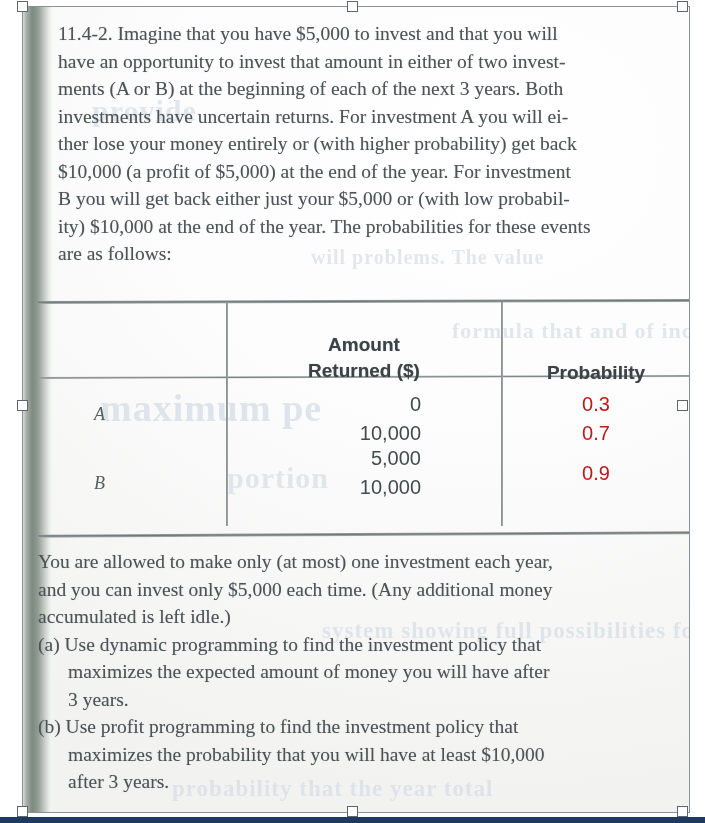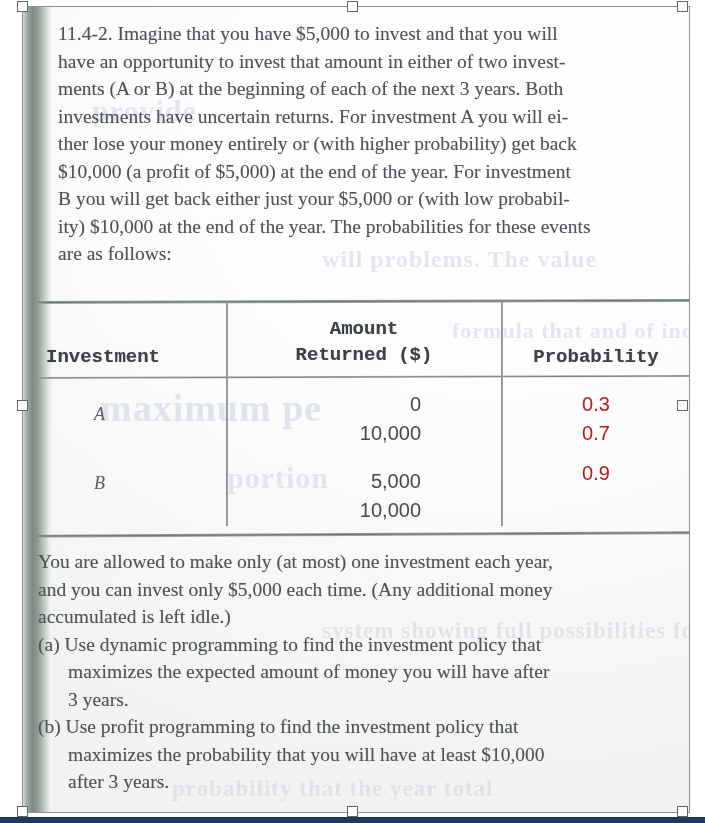--- a/index.html
+++ b/index.html
@@ -65,21 +65,21 @@
     color:#ccd6e2;
     opacity:.55;
     font-family:"Liberation Serif", serif;
     font-weight:700;
     letter-spacing:1px;
     white-space:nowrap;
     user-select:none;
     pointer-events:none;
   }
   .ghost.g1{left:70px; top:88px; font-size:30px;}
-  .ghost.g2{left:300px; top:240px; font-size:24px;text-align:right;}
+  .ghost.g2{left:289px; top:240px; font-size:20px;text-align:right;}
   .ghost.g3{left:78px;  top:380px; font-size:38px; color:#c8d3e0;}
   .ghost.g4{left:205px; top:455px; font-size:30px;}
   .ghost.g5{left:300px; top:612px; font-size:23px;}
   .ghost.g6{left:120px; top:686px; font-size:24px;}
   .ghost.g7{left:150px; top:770px; font-size:23px;}
   .ghost.g8{left:430px; top:312px; font-size:22px;}
 
   
   #content{
     position:absolute;
@@ -126,26 +126,27 @@
     top:8px; height:224px;
     width:2px;
     background:linear-gradient(to right,#9aa2a2,#7f8888,#b3b9b9);
   }
   #vrule-1{ left:188px; }
   #vrule-2{ left:463px; }
 
   .th{
     position:absolute;
     color:#3b4346;
-    font-family:Liberation Mono, monospace;
+    font-family:Liberation Sans, sans-serif;
     font-weight:700;
     font-size:19px;
     line-height:26px;
     text-align:center;
     text-shadow:0 0 1px rgba(60,70,74,.4);
+    margin-top:16px;
   }
   #th-investment{ left:-2px; top:50px; width:186px; text-align:left; padding-left:10px; }
   #th-amount{ left:190px; top:22px; width:272px; }
   #th-probability{ left:465px; top:50px; width:186px; }
 
   .rowlabel{
     position:absolute;
     color:#55605f;
     font-family:"Liberation Serif", serif;
     font-style:italic;
@@ -169,21 +170,21 @@
     position:absolute;
     width:186px; left:465px;
     text-align:center;
     color:#b91c1c;
     font-family:"Liberation Sans", sans-serif;
     font-size:20px;
     line-height:29px;
   }
   #amt-a{ top:96px; }
   #prob-a{ top:96px; }
-  #amt-b{ top:173px;padding-left:28px; }
+  #amt-b{ top:150px;padding-left:28px; }
   #prob-b{ top:165px; }
 
   
   #app-strip{
     position:absolute;
     left:0; bottom:0;
     width:705px; height:6px;
     background:#1f3a5f;
     z-index:60;
   }
@@ -218,21 +219,20 @@
       <span class="ln">are as follows:</span>
     </div>
 
     <div id="prob-table">
       <div class="rule" id="rule-top"></div>
       <div class="rule" id="rule-mid"></div>
       <div class="rule" id="rule-bottom"></div>
       <div class="vrule" id="vrule-1"></div>
       <div class="vrule" id="vrule-2"></div>
 
-      <div class="th" id="th-investment">Investment</div>
       <div class="th" id="th-amount">
         <span>Amount</span><br>
         <span>Returned ($)</span>
       </div>
       <div class="th" id="th-probability">Probability</div>
 
       <div class="rowlabel" id="lbl-a">A</div>
       <div class="cell-amt" id="amt-a">
         <div>0</div>
         <div>10,000</div>

